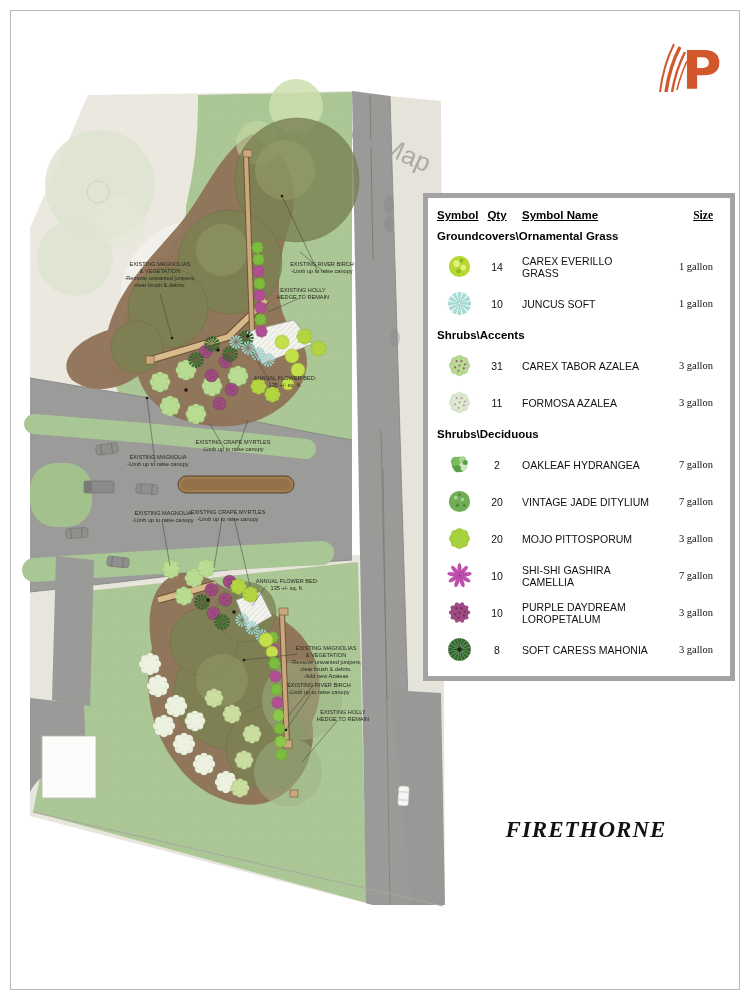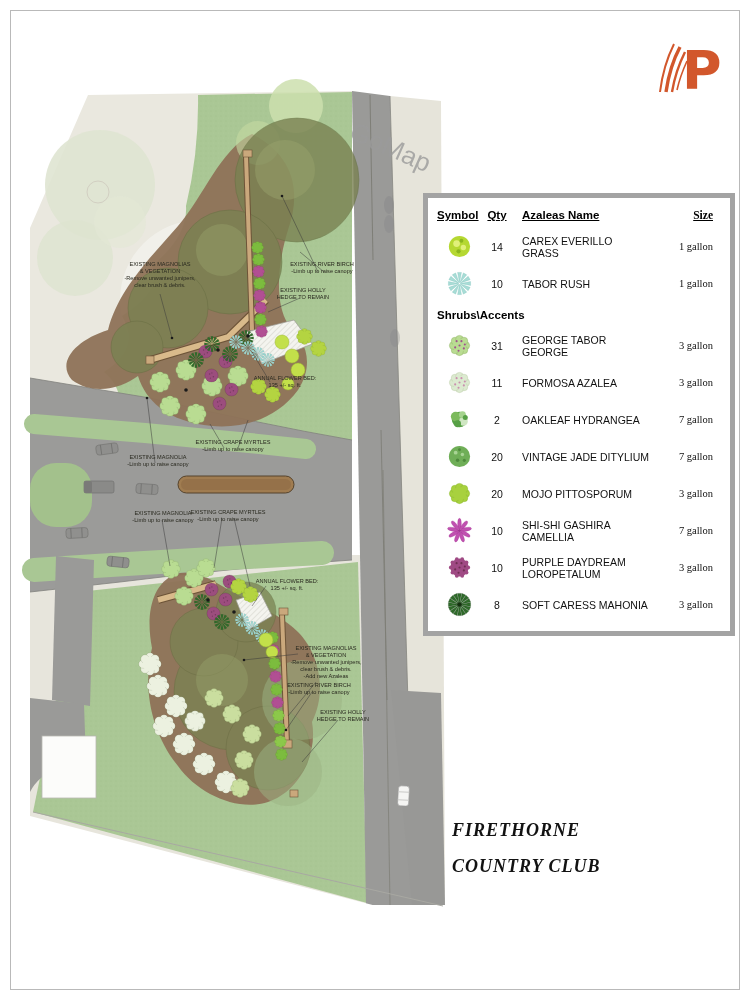--- a/index.html
+++ b/index.html
@@ -20,23 +20,23 @@
   .c-qty{width:32px;text-align:center;}
   .c-name{flex:1;padding-left:9px;}
   .c-size{width:64px;text-align:right;padding-right:8px;font-family:Liberation Serif, serif;}
   .lg-section{font-weight:bold;font-size:11.5px;color:#000;height:14px;
               margin:7px 0 4px 0;}
   .lg-row{display:flex;align-items:center;height:37px;font-size:10.5px;color:#111;}
   .lg-row .c-sym{display:flex;justify-content:center;}
   .lg-row .c-qty{font-size:10.5px;}
 
   
-  .titleblock{position:absolute;left:452px;top:812px;width:268px;
+  .titleblock{position:absolute;left:452px;top:812px;width:268px;text-align:center;
               font-family:"Liberation Serif",serif;font-style:italic;font-weight:bold;
-              font-size:18px;line-height:36px;color:#121212;letter-spacing:1px;}
+              font-size:23px;line-height:36px;color:#121212;letter-spacing:1px;}
 
   
   text.ann{font-family:"Liberation Sans",sans-serif;font-size:5.6px;fill:#29291f;}
   text.wm{font-family:"Liberation Sans",sans-serif;}
 </style>
 </head>
 <body>
 
 <div class="page">
 
@@ -391,24 +391,25 @@
       <path d="M26,58 C28,46 32,32 39,18" stroke-width="2.4"></path>
       <path d="M31,56 C33,47 36,38 41,27" stroke-width="1.6"></path>
     </g>
     <text x="36" y="55" font-family="DejaVu Sans, sans-serif" font-weight="bold" font-size="54" fill="#d2572c">P</text>
   </svg>
 
   <div class="legend">
     <div class="lg-header">
       <span class="c-sym">Symbol</span>
       <span class="c-qty">Qty</span>
-      <span class="c-name">Azaleas Name</span>
+      <span class="c-name">Symbol Name</span>
       <span class="c-size">Size</span>
     </div>
     <div id="legend-rows">
+        <div class="lg-section">Groundcovers\Ornamental Grass</div>
         <div class="lg-row">
           <span class="c-sym">
             <svg width="27" height="27" viewBox="-14 -14 28 28">
               <circle r="11" fill="#b5d832"></circle>
               <circle cx="-3" cy="-3" r="3.5" fill="#e0f07a"></circle>
               <circle cx="4" cy="1" r="2.8" fill="#e0f07a"></circle>
               <circle cx="-1" cy="5" r="2.2" fill="#8bb61e"></circle>
               <circle cx="2" cy="-6" r="2" fill="#8bb61e"></circle>
             </svg>
           </span>
@@ -427,21 +428,21 @@
               <path d="M0,-1 L-2,-11.5 L2,-11.5 Z" transform="rotate(150)" fill="#a8dcd6" stroke="#6fbcb4" stroke-width="0.3"></path>
               <path d="M0,-1 L-2,-11.5 L2,-11.5 Z" transform="rotate(180)" fill="#a8dcd6" stroke="#6fbcb4" stroke-width="0.3"></path>
               <path d="M0,-1 L-2,-11.5 L2,-11.5 Z" transform="rotate(210)" fill="#a8dcd6" stroke="#6fbcb4" stroke-width="0.3"></path>
               <path d="M0,-1 L-2,-11.5 L2,-11.5 Z" transform="rotate(240)" fill="#a8dcd6" stroke="#6fbcb4" stroke-width="0.3"></path>
               <path d="M0,-1 L-2,-11.5 L2,-11.5 Z" transform="rotate(270)" fill="#a8dcd6" stroke="#6fbcb4" stroke-width="0.3"></path>
               <path d="M0,-1 L-2,-11.5 L2,-11.5 Z" transform="rotate(300)" fill="#a8dcd6" stroke="#6fbcb4" stroke-width="0.3"></path>
               <path d="M0,-1 L-2,-11.5 L2,-11.5 Z" transform="rotate(330)" fill="#a8dcd6" stroke="#6fbcb4" stroke-width="0.3"></path>
             </svg>
           </span>
           <span class="c-qty">10</span>
-          <span class="c-name">TABOR RUSH</span>
+          <span class="c-name">JUNCUS SOFT</span>
           <span class="c-size">1 gallon</span>
         </div>
         <div class="lg-section">Shrubs\Accents</div>
         <div class="lg-row">
           <span class="c-sym">
             <svg width="27" height="27" viewBox="-14 -14 28 28">
               <circle cx="6.50" cy="0.00" r="4" fill="#b9dc92" stroke="#8fb164" stroke-width="0.45"></circle>
               <circle cx="4.60" cy="4.60" r="4" fill="#b9dc92" stroke="#8fb164" stroke-width="0.45"></circle>
               <circle cx="0.00" cy="6.50" r="4" fill="#b9dc92" stroke="#8fb164" stroke-width="0.45"></circle>
               <circle cx="-4.60" cy="4.60" r="4" fill="#b9dc92" stroke="#8fb164" stroke-width="0.45"></circle>
@@ -453,21 +454,21 @@
               <circle cx="0" cy="0" r="1.1" fill="#a0548e"></circle>
               <circle cx="4.5" cy="3" r="1.1" fill="#a0548e"></circle>
               <circle cx="-4.5" cy="2" r="1.1" fill="#a0548e"></circle>
               <circle cx="2" cy="-4.5" r="1.1" fill="#a0548e"></circle>
               <circle cx="-3" cy="-4.5" r="1.1" fill="#a0548e"></circle>
               <circle cx="5.5" cy="-1" r="1.1" fill="#a0548e"></circle>
               <circle cx="-1" cy="5.5" r="1.1" fill="#a0548e"></circle>
             </svg>
           </span>
           <span class="c-qty">31</span>
-          <span class="c-name">GEORGE TABOR GEORGE</span>
+          <span class="c-name">CAREX TABOR AZALEA</span>
           <span class="c-size">3 gallon</span>
         </div>
         <div class="lg-row">
           <span class="c-sym">
             <svg width="27" height="27" viewBox="-14 -14 28 28">
               <circle cx="6.50" cy="0.00" r="4" fill="#dcead0" stroke="#b9c9a4" stroke-width="0.45"></circle>
               <circle cx="4.60" cy="4.60" r="4" fill="#dcead0" stroke="#b9c9a4" stroke-width="0.45"></circle>
               <circle cx="0.00" cy="6.50" r="4" fill="#dcead0" stroke="#b9c9a4" stroke-width="0.45"></circle>
               <circle cx="-4.60" cy="4.60" r="4" fill="#dcead0" stroke="#b9c9a4" stroke-width="0.45"></circle>
               <circle cx="-6.50" cy="0.00" r="4" fill="#dcead0" stroke="#b9c9a4" stroke-width="0.45"></circle>
@@ -481,20 +482,21 @@
               <circle cx="2" cy="-4.5" r="1.1" fill="#c98fae"></circle>
               <circle cx="-3" cy="-4.5" r="1.1" fill="#c98fae"></circle>
               <circle cx="5.5" cy="-1" r="1.1" fill="#c98fae"></circle>
               <circle cx="-1" cy="5.5" r="1.1" fill="#c98fae"></circle>
             </svg>
           </span>
           <span class="c-qty">11</span>
           <span class="c-name">FORMOSA AZALEA</span>
           <span class="c-size">3 gallon</span>
         </div>
+        <div class="lg-section">Shrubs\Deciduous</div>
         <div class="lg-row">
           <span class="c-sym">
             <svg width="27" height="27" viewBox="-14 -14 28 28">
               <circle r="8" fill="#57a046"></circle>
               <circle cx="-4" cy="-3" r="5" fill="#7cba5c"></circle>
               <circle cx="4" cy="2" r="4.6" fill="#cfe6c2"></circle>
               <circle cx="-2" cy="4.5" r="3.6" fill="#57a046"></circle>
               <circle cx="3" cy="-5" r="3.6" fill="#a5d38e"></circle>
               <circle cx="6" cy="-2" r="2.6" fill="#57a046"></circle>
             </svg>
@@ -606,17 +608,16 @@
           </span>
           <span class="c-qty">8</span>
           <span class="c-name">SOFT CARESS MAHONIA</span>
           <span class="c-size">3 gallon</span>
         </div>
       </div>
   </div>
 
   <div class="titleblock">
     <div>FIRETHORNE</div>
-    <div>COUNTRY CLUB</div>
   </div>
 
   <div class="frame"></div>
 </div>
 
 </body></html>

